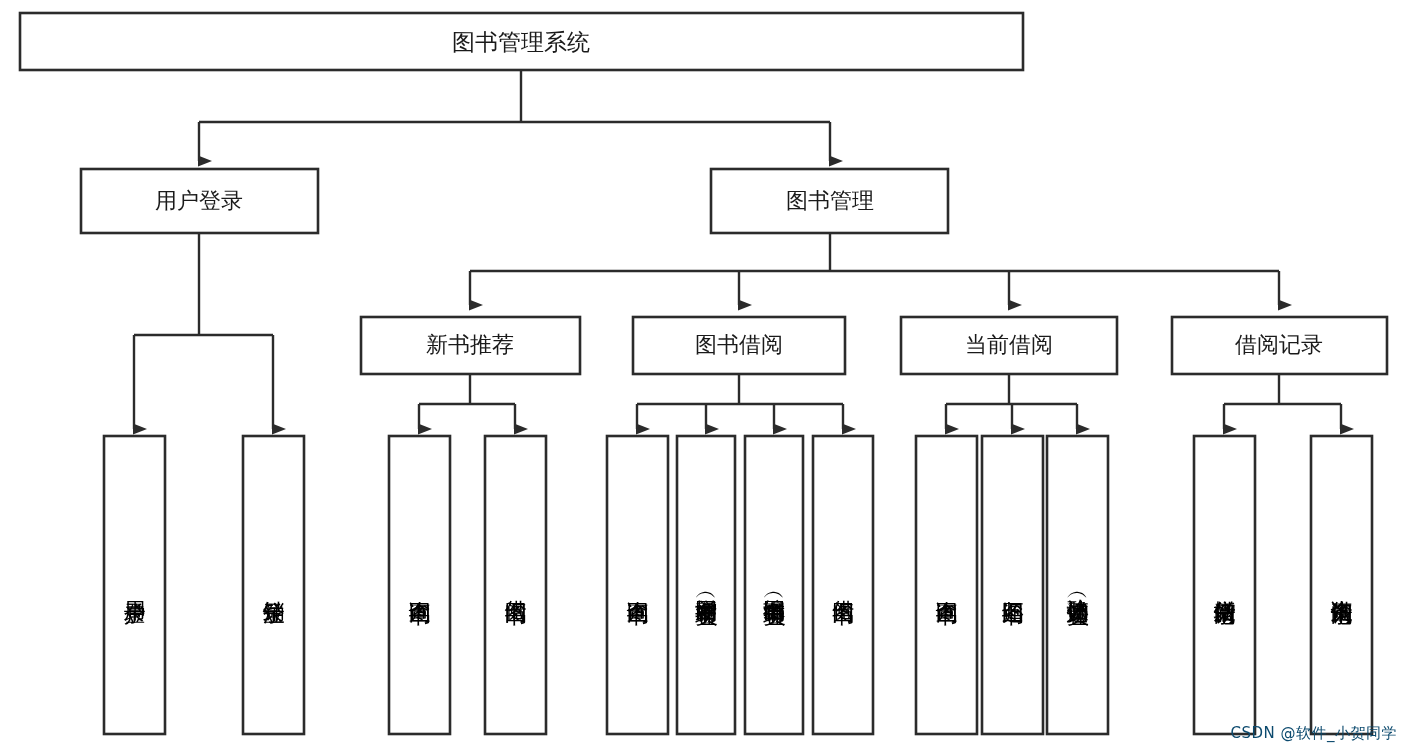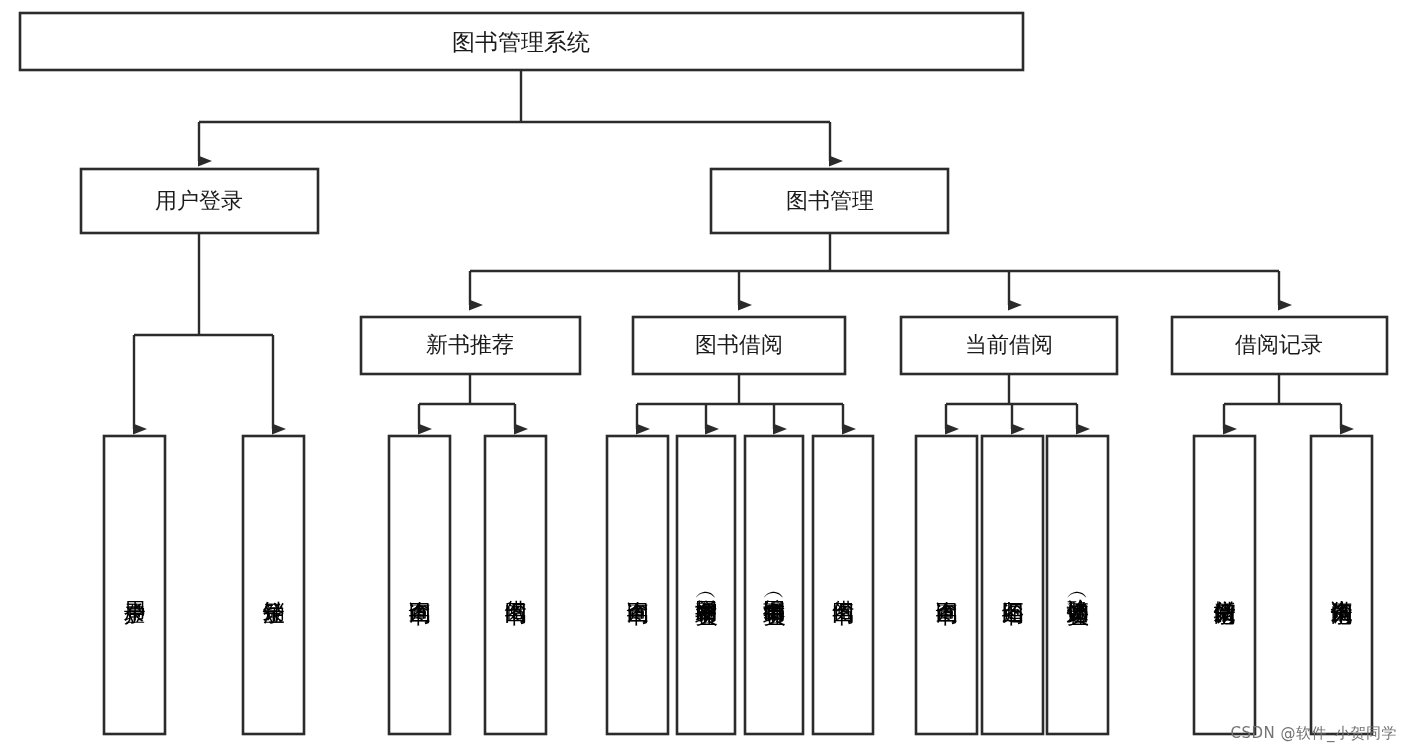--- a/index.html
+++ b/index.html
@@ -67,21 +67,21 @@
     stroke-width: 2.4;
     fill: none;
   }
   .arrow-head { fill: #2b2b2b; }
   .watermark {
     position: absolute;
     right: 8px;
     bottom: 4px;
     font-family: "DejaVu Sans", "Liberation Sans", sans-serif;
     font-size: 15px;
-    color: #737373;
+    color: #0c4a6e;
     letter-spacing: 0.5px;
     user-select: none;
     white-space: nowrap;
   }
 </style>
 </head>
 <body>
 
 <div id="diagram-root">
   <svg class="flow" viewBox="0 0 1405 747" xmlns="http://www.w3.org/2000/svg">

